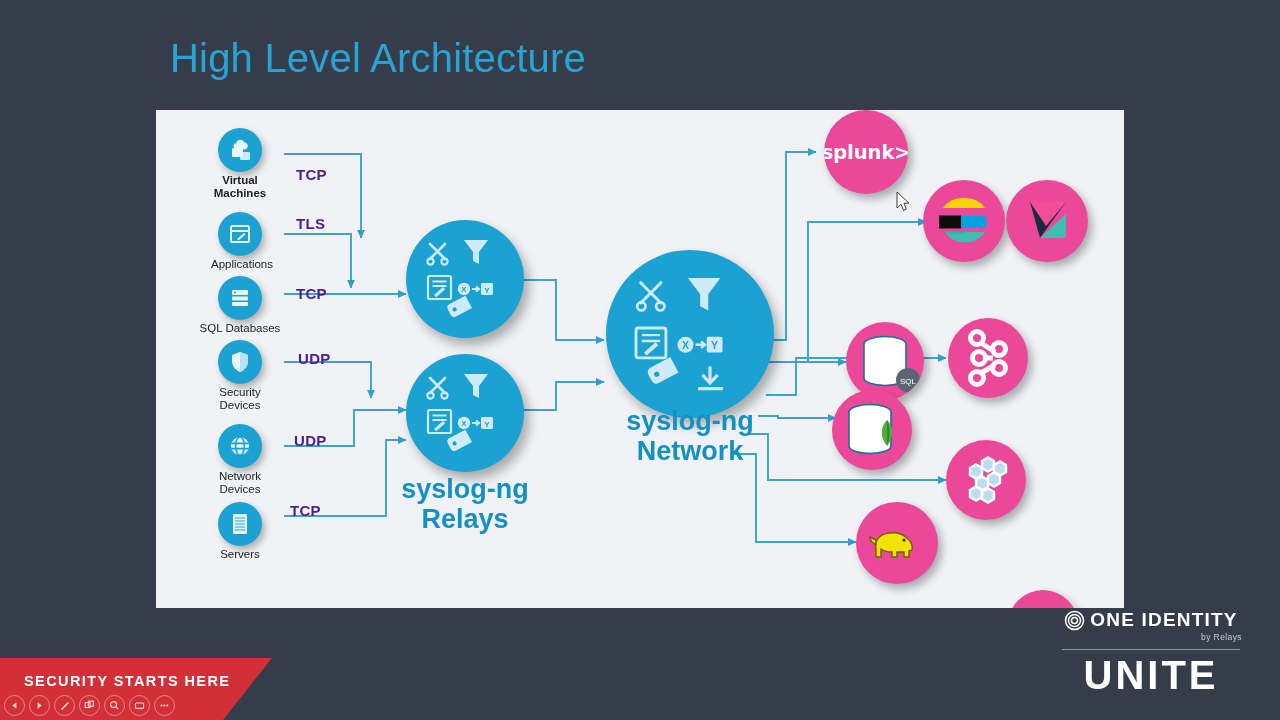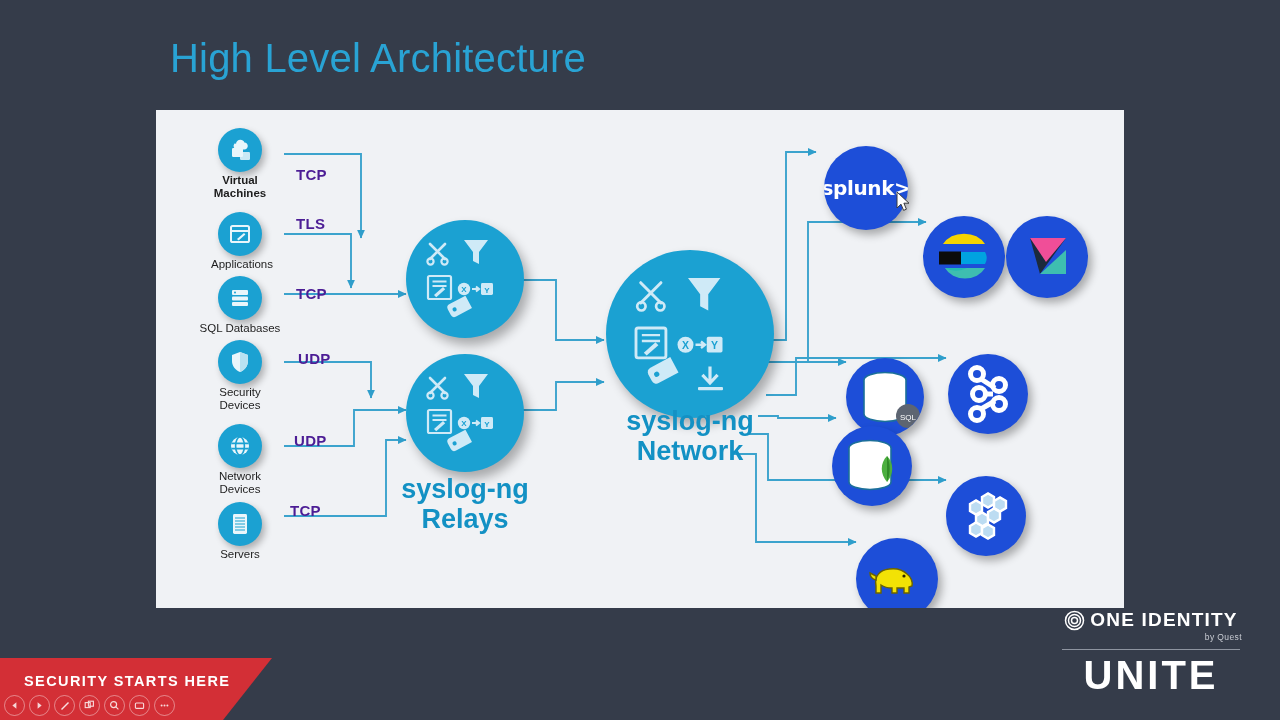--- a/index.html
+++ b/index.html
@@ -49,23 +49,23 @@
     letter-spacing:.3px;
   }
 
   
   .conn{position:absolute;pointer-events:none;}
 
   
   .ic{position:absolute;display:block;}
 
   
-  .dest{position:absolute;border-radius:50%;background:#1d4ed8;
+  .dest{position:absolute;border-radius:50%;background:#ec4899;
         box-shadow:4px 5px 9px rgba(0,0,0,.3);
-        display:flex;align-items:center;justify-content:center;overflow:hidden;margin-top:36px;}
+        display:flex;align-items:center;justify-content:center;overflow:hidden;}
   .splunk-txt{
     color:#ffffff;font-size:20px;font-weight:700;letter-spacing:-.4px;
     font-family:"DejaVu Sans", sans-serif;
   }
 
   
   .cursor{position:absolute;left:896px;top:191px;width:16px;height:22px;}
 
   
   .banner{
@@ -488,18 +488,18 @@
     <div class="oi-row">
       <svg width="21" height="21" viewBox="0 0 21 21">
         <g fill="none" stroke="#ffffff" stroke-width="1.5">
           <circle cx="10.5" cy="10.5" r="9"></circle>
           <circle cx="10.5" cy="10.5" r="6"></circle>
           <circle cx="10.5" cy="10.5" r="3"></circle>
         </g>
       </svg>
       <span class="oi-text">ONE IDENTITY</span>
     </div>
-    <div class="oi-by">by Quest</div>
+    <div class="oi-by">by Relays</div>
     <div class="oi-rule"></div>
     <div class="unite">UNITE</div>
   </div>
 
 </div>
 
 </body></html>

